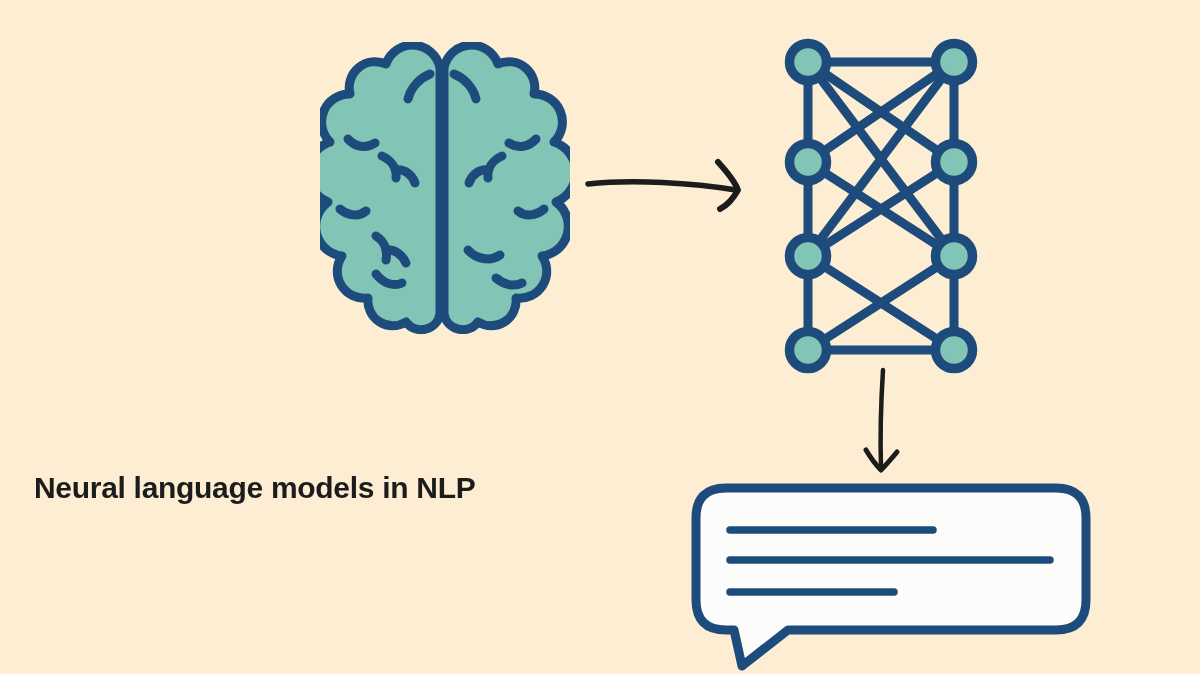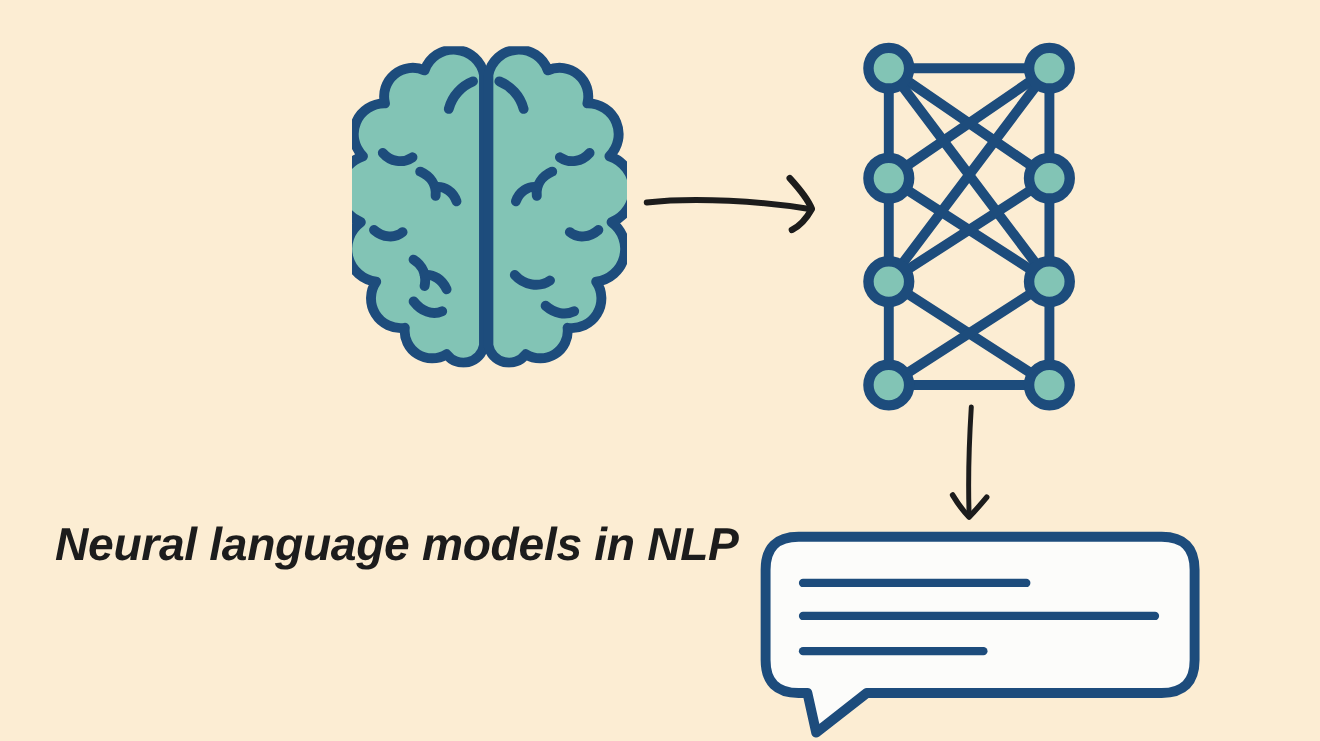--- a/index.html
+++ b/index.html
@@ -12,22 +12,22 @@
     background:var(--bg);
     font-family:"Liberation Sans",sans-serif;
   }
   .abs{position:absolute;}
   .brain{left:320px;top:42px;}
   .arrow-right{left:578px;top:148px;}
   .network{left:750px;top:10px;}
   .arrow-down{left:858px;top:362px;}
   .bubble{left:688px;top:478px;}
   .title{
-    left:50px;top:471px;
-    font-size:42px;font-weight:bold;font-style:italic;
+    left:34px;top:471px;
+    font-size:30px;font-weight:bold;
     letter-spacing:-0.3px;color:var(--ink);white-space:nowrap;
   }
   
   .hemi{fill:var(--teal);stroke:var(--navy);stroke-width:9;stroke-linejoin:round;}
   .sulcus{fill:none;stroke:var(--navy);stroke-width:9;stroke-linecap:round;}
   .edge{stroke:var(--navy);stroke-width:9;stroke-linecap:round;}
   .node{fill:var(--teal);stroke:var(--navy);stroke-width:9.5;}
   .ink-stroke{fill:none;stroke:var(--ink);stroke-linecap:round;stroke-linejoin:round;}
   .bubble-body{fill:var(--paper);stroke:var(--navy);stroke-width:9;stroke-linejoin:round;}
   .bubble-line{stroke:var(--navy);stroke-width:7.5;stroke-linecap:round;}

